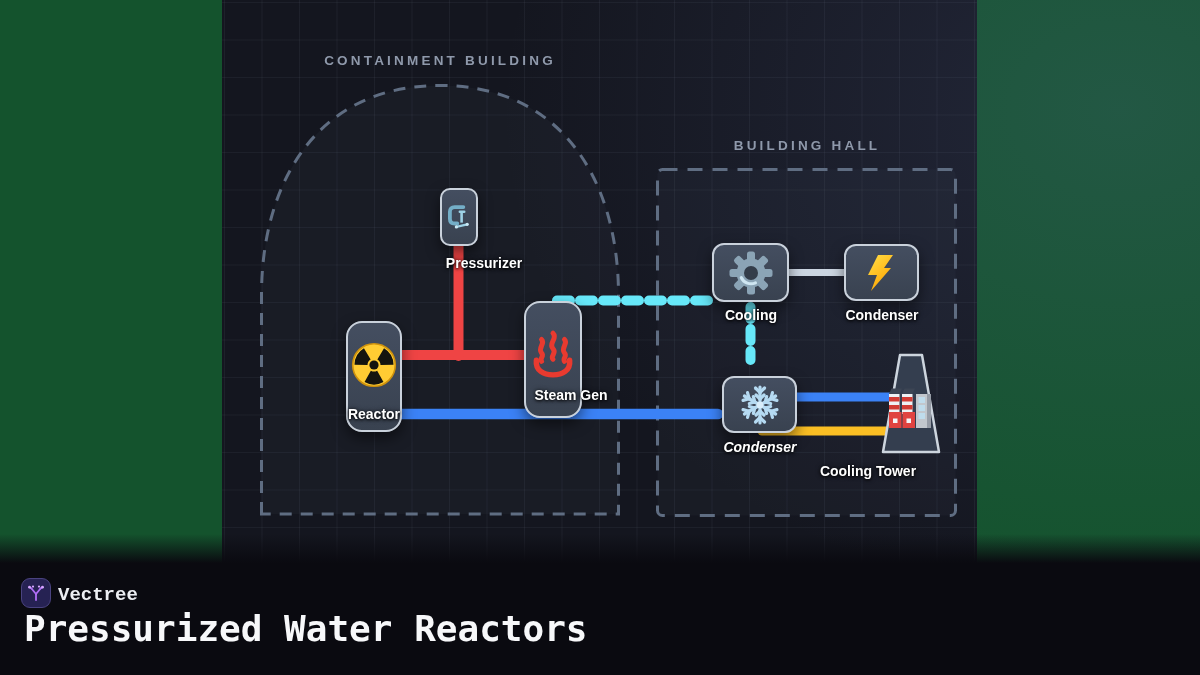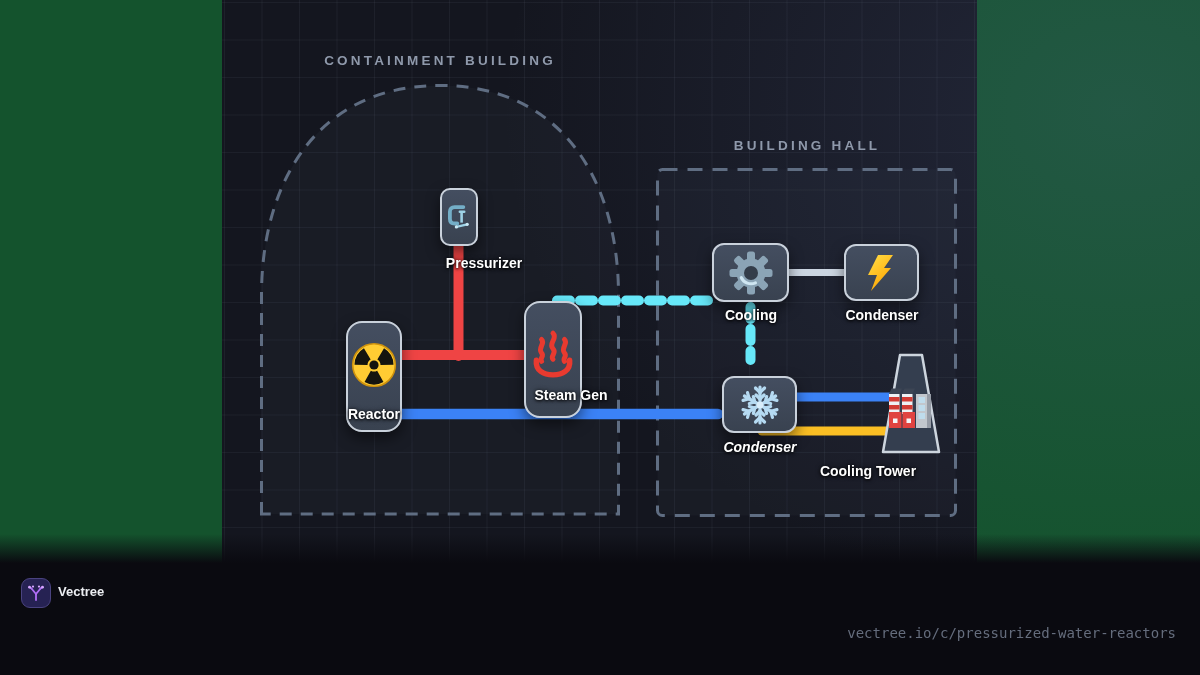--- a/index.html
+++ b/index.html
@@ -31,21 +31,21 @@
     color:#ffffff;font-size:14px;font-weight:bold;white-space:nowrap;
     text-shadow:0 1px 3px rgba(0,0,0,0.95),0 0 5px rgba(0,0,0,0.7);}
   .tower{position:absolute;z-index:5;}
   .tower .factory{position:absolute;left:12px;top:35px;}
   
   .footer{position:absolute;left:0;top:563px;width:1200px;height:112px;background:#0a0a10;}
   .logo{position:absolute;left:21px;top:15px;width:30px;height:30px;border-radius:9px;
     background:#262253;border:1px solid #4a4380;display:flex;align-items:center;justify-content:center;
     box-sizing:border-box;}
   .brand{position:absolute;left:58px;top:21px;color:#eceef2;
-    font-family:Liberation Sans, sans-serif;font-size:13px;font-weight:bold;}
+    font-family:Liberation Mono, monospace;font-size:19px;font-weight:bold;}
   .title{position:absolute;left:24px;top:46px;color:#f7f8fa;
     font-family:"DejaVu Sans Mono",monospace;font-size:36px;font-weight:bold;line-height:40px;white-space:nowrap;}
   .url{position:absolute;right:24px;top:62px;color:#656d7d;
     font-family:"DejaVu Sans Mono",monospace;font-size:14px;white-space:nowrap;}
 </style>
 </head>
 <body>
 
 <div class="canvas">
 
@@ -198,16 +198,16 @@
           <path d="M5.5 5.5 L3.5 4.2"></path>
           <path d="M14.5 5.5 L16.5 4.2"></path>
         </g>
         <circle cx="3.5" cy="4.2" r="1.4" fill="#d5a6ff"></circle>
         <circle cx="7" cy="3.6" r="1.1" fill="#d5a6ff"></circle>
         <circle cx="13" cy="3.6" r="1.1" fill="#d5a6ff"></circle>
         <circle cx="16.5" cy="4.2" r="1.4" fill="#d5a6ff"></circle>
       </svg>
     </div>
     <div class="brand">Vectree</div>
-    <div class="url">vectree.io/c/pressurized-water-reactors</div>
+    <div class="title">Pressurized Water Reactors</div>
   </div>
 
 </div>
 
 </body></html>

